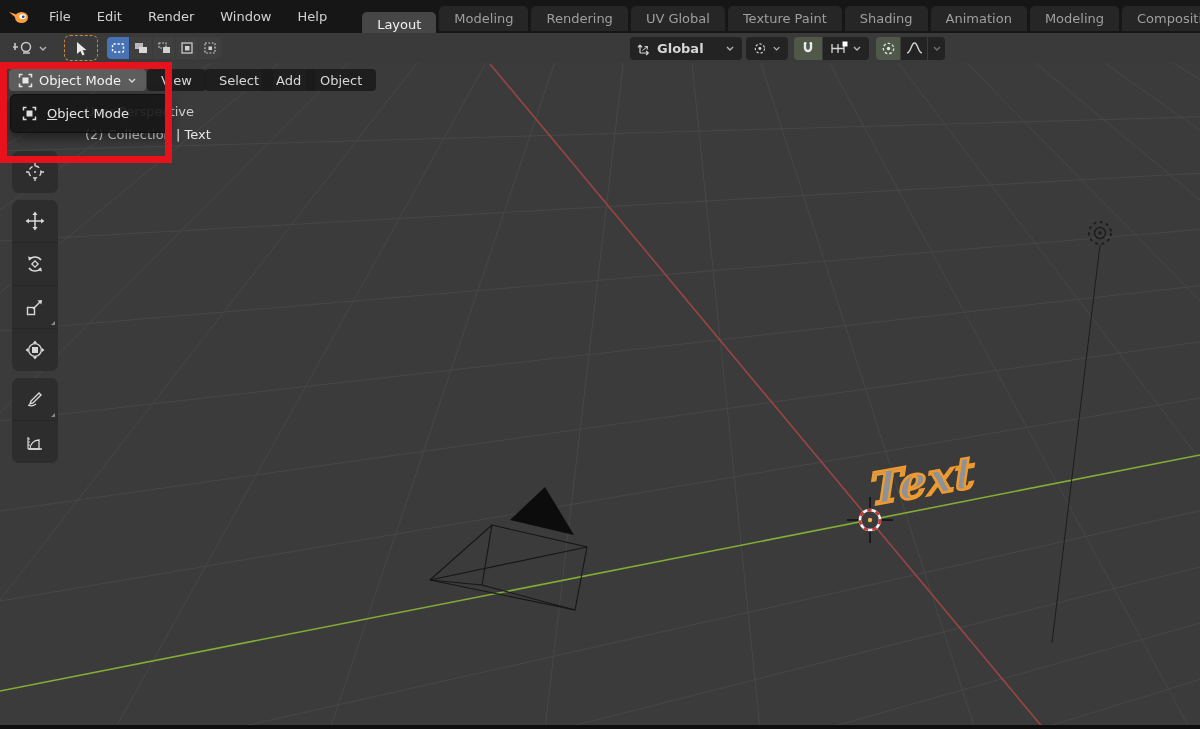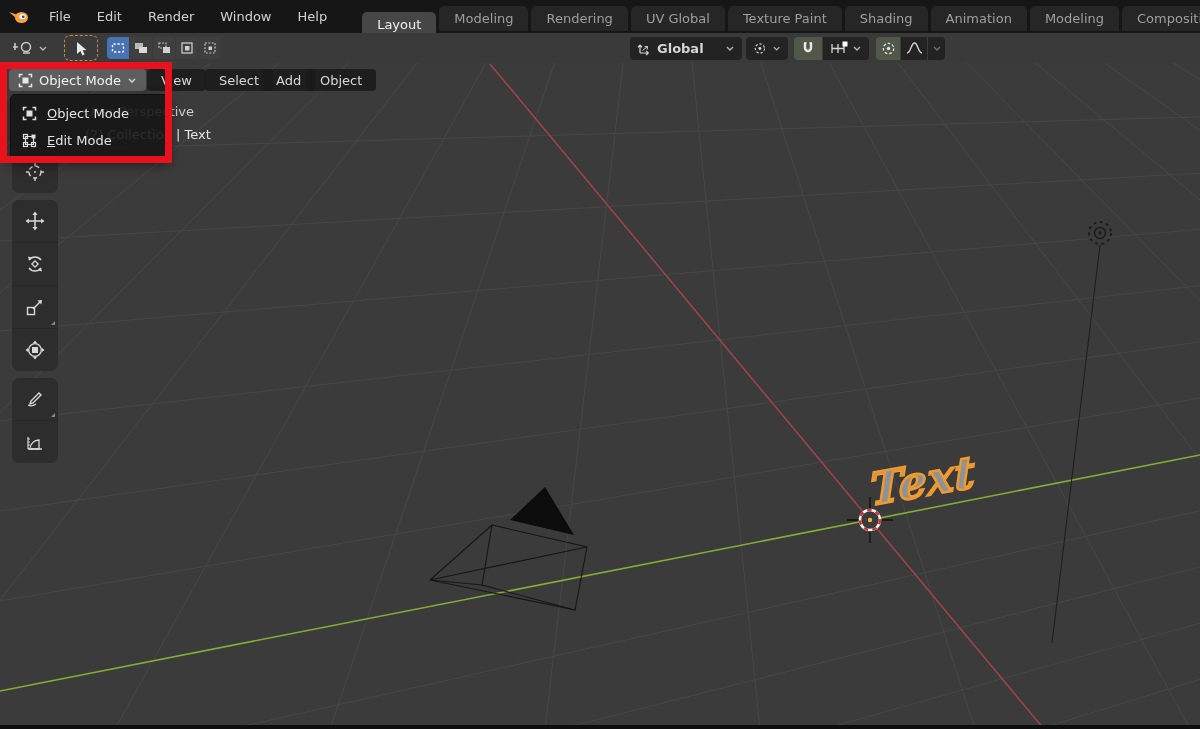--- a/index.html
+++ b/index.html
@@ -300,30 +300,20 @@
     <div class="vp-pill" style="left:306px;">Object</div>
 
     <div class="dropdown">
       <div class="dd-item">
         <svg width="15" height="15" viewBox="0 0 15 15" class="icon">
           <path d="M1.5 4.5 v-3 h3 M10.5 1.5 h3 v3 M13.5 10.5 v3 h-3 M4.5 13.5 h-3 v-3" fill="none" stroke="#dedede" stroke-width="1.5"></path>
           <rect x="4.5" y="4.5" width="6" height="6" fill="#dedede"></rect>
         </svg>
         <span class="accel">Object Mode</span>
       </div>
-      <div class="dd-item">
-        <svg width="15" height="15" viewBox="0 0 15 15" class="icon">
-          <path d="M3.5 3.5 L11.5 3.5 L11.5 11.5 L3.5 11.5 Z" fill="none" stroke="#dedede" stroke-width="1.2"></path>
-          <rect x="1.5" y="1.5" width="4" height="4" fill="none" stroke="#dedede" stroke-width="1.2"></rect>
-          <rect x="9.5" y="1.5" width="4" height="4" fill="#dedede"></rect>
-          <rect x="1.5" y="9.5" width="4" height="4" fill="none" stroke="#dedede" stroke-width="1.2"></rect>
-          <rect x="9.5" y="9.5" width="4" height="4" fill="none" stroke="#dedede" stroke-width="1.2"></rect>
-        </svg>
-        <span class="accel">Edit Mode</span>
-      </div>
     </div>
 
     <div class="toolbar">
       <div class="tgroup">
         <div class="tbtn">
           <svg width="20" height="20" viewBox="0 0 20 20" class="icon">
             <circle cx="10" cy="10" r="6" fill="none" stroke="#d8d8d8" stroke-width="1.4" stroke-dasharray="4 3"></circle>
             <path d="M10 1 v3.2 M10 15.8 V19 M1 10 h3.2 M15.8 10 H19" stroke="#d8d8d8" stroke-width="1.4"></path>
             <circle cx="10" cy="10" r="1" fill="#d8d8d8"></circle>
           </svg>

